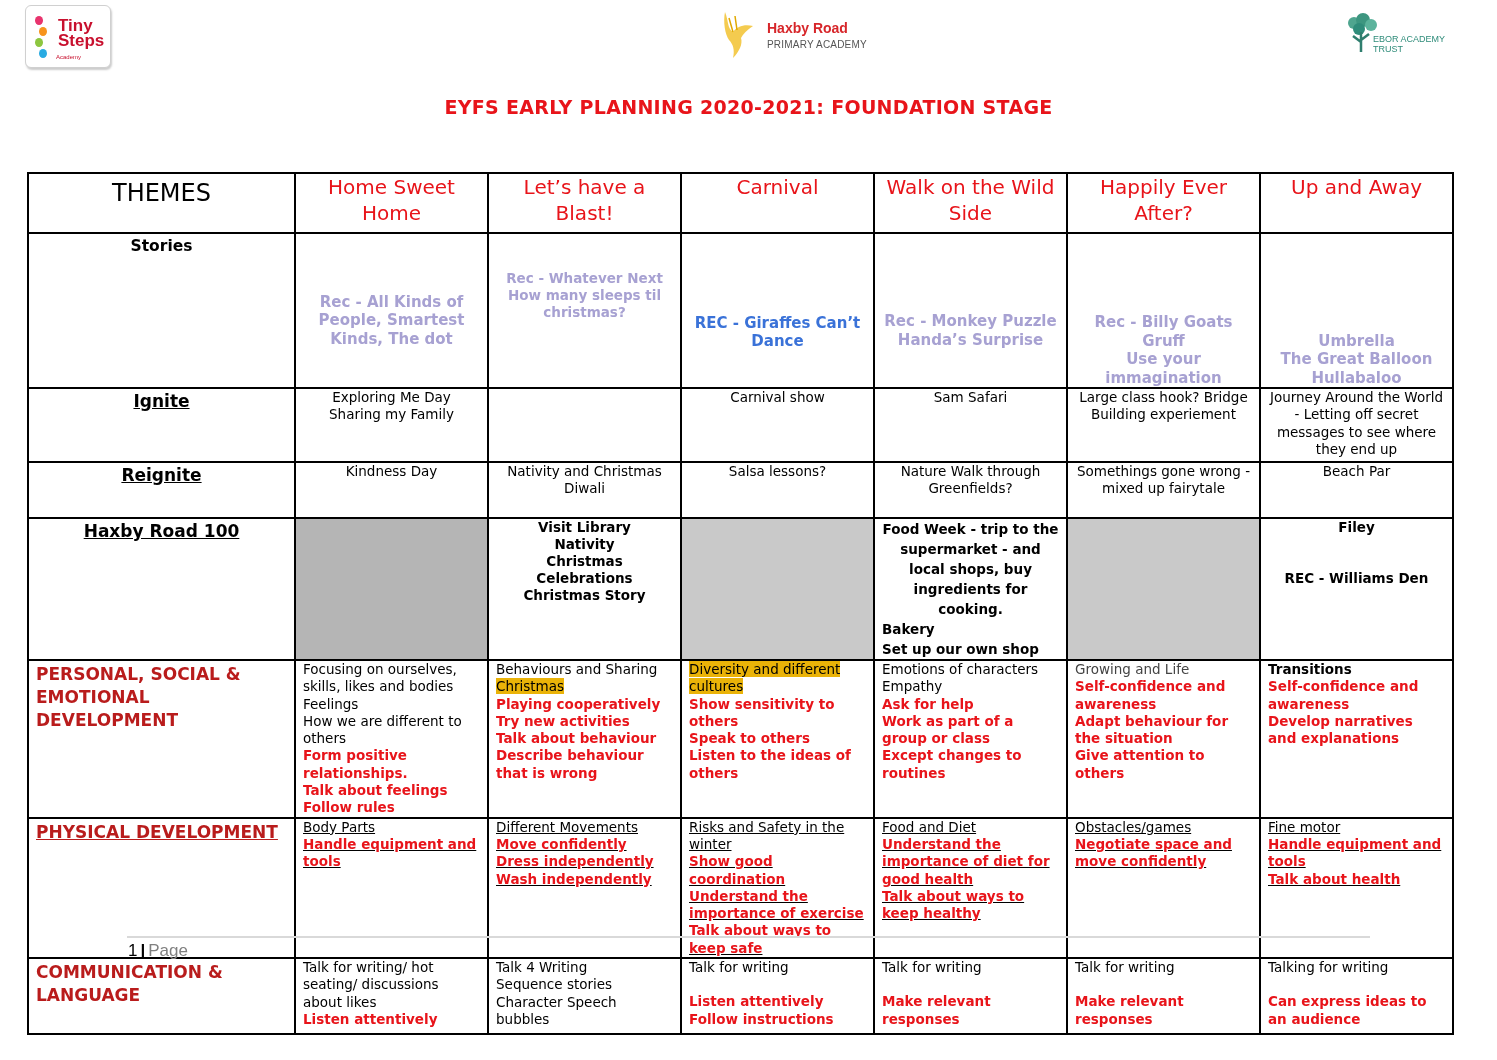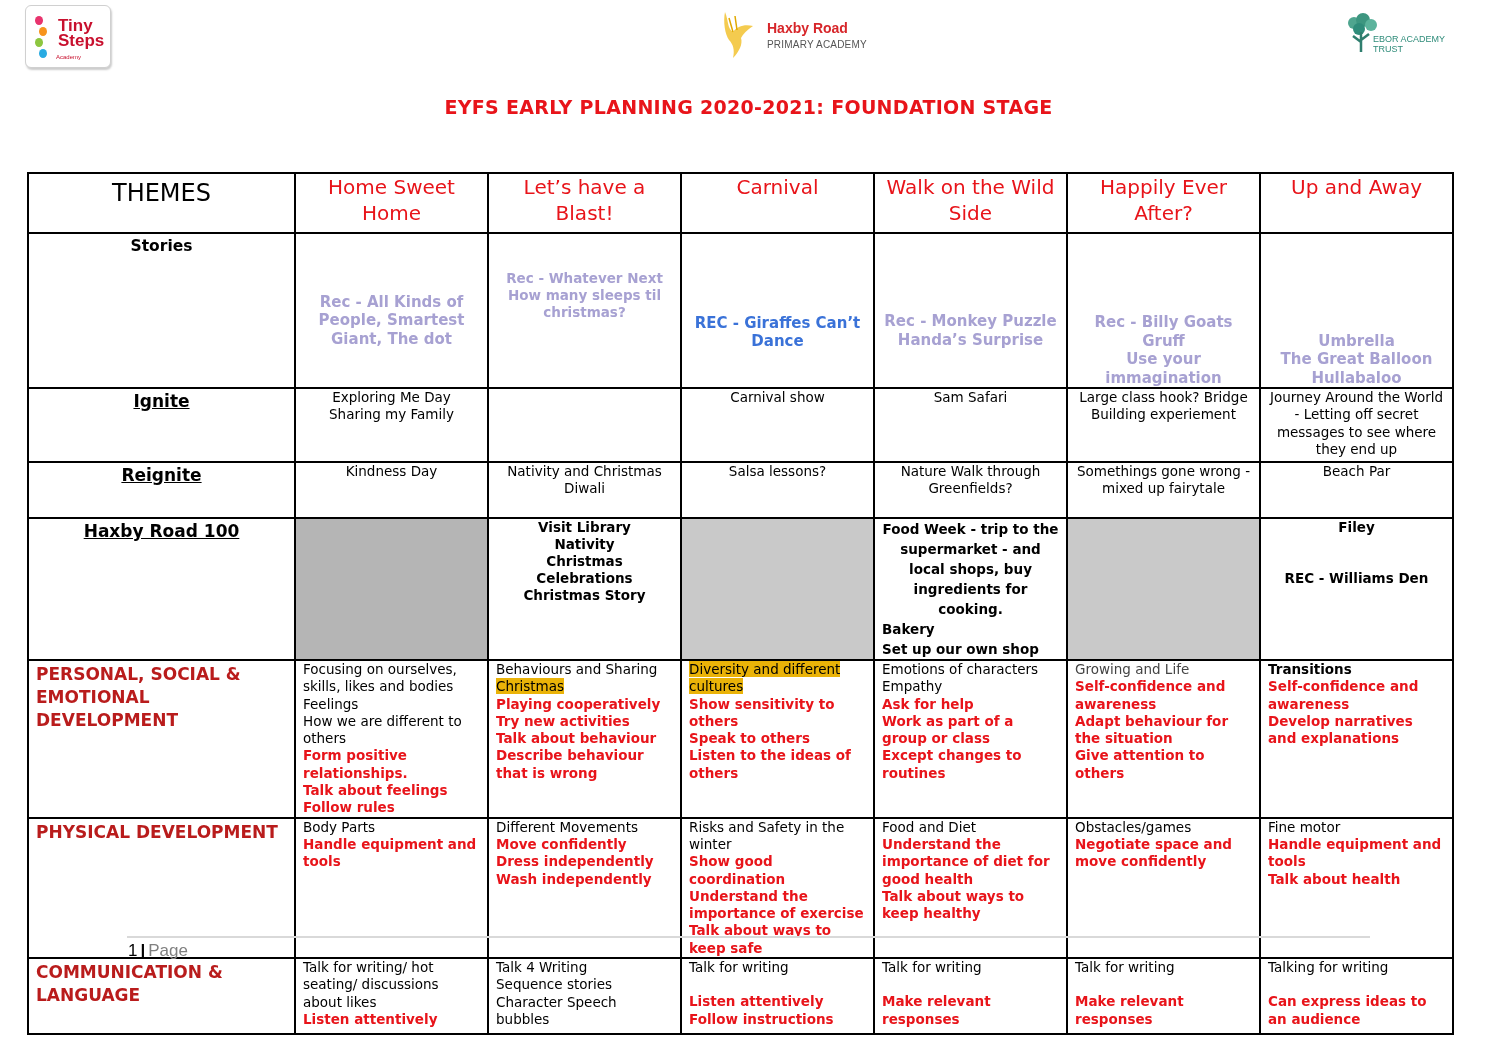--- a/index.html
+++ b/index.html
@@ -50,21 +50,21 @@
   .row-label { text-align: center; font-weight: bold; font-size: 15.5px; padding-top: 4px !important; }
   .row-label.big { font-size: 17px; text-decoration: underline; }
   .area-label { color: #b91c1c; font-weight: bold; font-size: 17px; line-height: 23px;
                 padding-top: 2px !important; }
 
   tr.stories td { height: 110px; }
   tr.ignite td { height: 68px; }
   tr.reignite td { height: 50px; }
   tr.haxby td { height: 112px; }
   tr.psed td { height: 153px; }
-  tr.phys td { height: 118px; }
+  tr.phys td { height: 118px; text-decoration: underline; }
   tr.comm td { height: 72px; }
 
   .story { text-align: center; vertical-align: middle !important; color: #a7a1d2;
            font-size: 15px; line-height: 18.5px; font-weight: bold; }
   .story.small { font-size: 13.5px; line-height: 17px; vertical-align: top !important; padding-top: 36px !important; }
   .story.blue { color: #3a72d8; }
   .story.low { vertical-align: bottom !important; padding-bottom: 0 !important; }
   .center { text-align: center; }
   .grey { background: #b5b5b5; }
   .lgrey { background: #c9c9c9; }
@@ -141,21 +141,21 @@
     <th>Walk on the Wild Side</th>
     <th>Happily Ever After?</th>
     <th>Up and Away</th>
   </tr>
 
   <tr class="stories">
     <td class="row-label">Stories</td>
     <td class="story" style="padding-top:20px">
       <span class="line">Rec - All Kinds of</span>
       <span class="line">People, Smartest</span>
-      <span class="line">Giant, The dot</span>
+      <span class="line">Kinds, The dot</span>
     </td>
     <td class="story small">
       <span class="line">Rec - Whatever Next</span>
       <span class="line">How many sleeps til</span>
       <span class="line">christmas?</span>
     </td>
     <td class="story blue" style="padding-top:43px">
       <span class="line">REC - Giraffes Can’t</span>
       <span class="line">Dance</span>
     </td>

